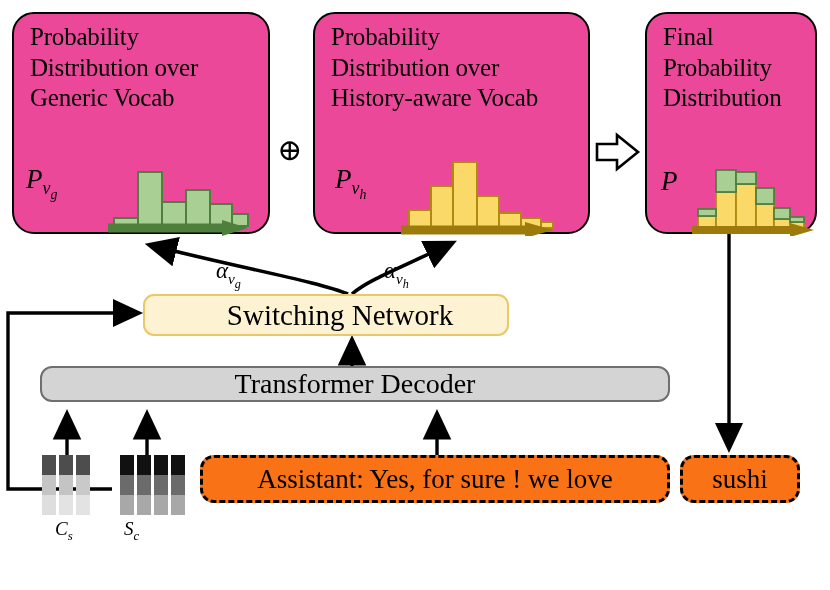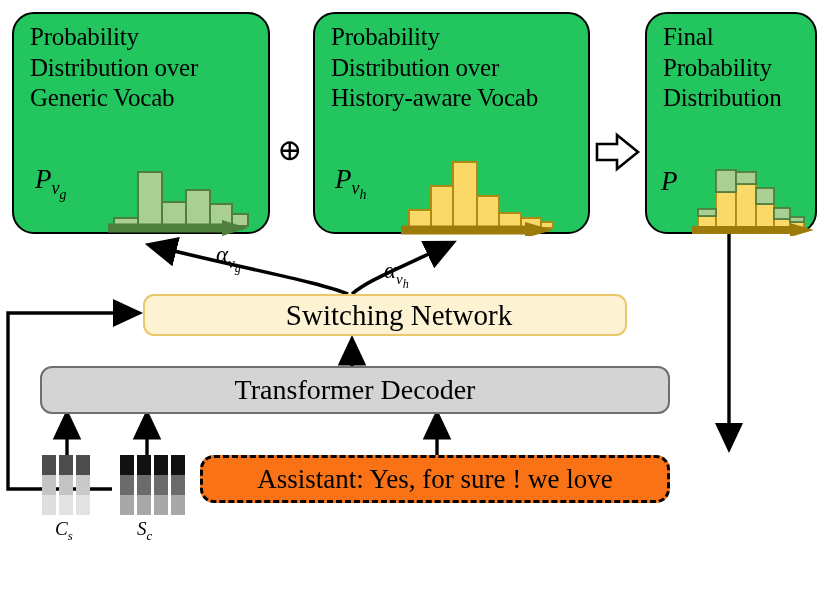--- a/index.html
+++ b/index.html
@@ -19,21 +19,21 @@
     position: absolute;
     left: 0;
     top: 0;
     width: 830px;
     height: 590px;
     pointer-events: none;
   }
   .box {
     position: absolute;
     box-sizing: border-box;
-    background: #22c55e;
+    background: #ec4899;
     border: 2.5px solid #000000;
     border-radius: 22px;
   }
   .box-title {
     position: absolute;
     left: 16px;
     top: 8px;
     font-size: 25px;
     line-height: 1.22;
     color: #000;
@@ -161,21 +161,21 @@
 
     <line x1="437" y1="455" x2="437" y2="414" stroke="#000" stroke-width="3.4" marker-end="url(#aheadbig)"></line>
 
     <path d="M 112,489 L 8,489 L 8,313 L 138,313" fill="none" stroke="#000" stroke-width="3.4" marker-end="url(#aheadbig)"></path>
   </svg>
 
   <div class="box" style="left:12px; top:12px; width:258px; height:222px;">
     <div class="box-title">Probability
 Distribution over
 Generic Vocab</div>
-    <div class="plabel" style="left:21px; top:150px;">
+    <div class="plabel" style="left:12px; top:150px;">
       <span>P</span><sub><span>v</span><sub><span>g</span></sub></sub>
     </div>
     <svg class="hist" style="left:90px; top:146px;" width="150" height="76" viewBox="0 0 150 76">
       <g stroke="#4f7f3d" stroke-width="2" fill="#a9cf94">
         <rect x="10" y="58" width="24" height="8"></rect>
         <rect x="34" y="12" width="24" height="54"></rect>
         <rect x="58" y="42" width="24" height="24"></rect>
         <rect x="82" y="30" width="24" height="36"></rect>
         <rect x="106" y="44" width="22" height="22"></rect>
         <rect x="128" y="54" width="16" height="12"></rect>
@@ -243,32 +243,32 @@
         <rect x="84" y="46" width="16" height="11"></rect>
         <rect x="100" y="55" width="14" height="5"></rect>
       </g>
       <g>
         <line x1="2" y1="68" x2="106" y2="68" stroke="#9c7a0c" stroke-width="8"></line>
         <path d="M100,61 L124,68 L100,75 z" fill="#9c7a0c"></path>
       </g>
     </svg>
   </div>
 
-  <div class="alpha" style="left:216px; top:242px;">
+  <div class="alpha" style="left:216px; top:258px;">
     <span>α</span><sub><span>v</span><sub><span>g</span></sub></sub>
   </div>
   <div class="alpha" style="left:384px; top:258px;">
     <span>α</span><sub><span>v</span><sub><span>h</span></sub></sub>
   </div>
 
-  <div class="switching" style="left:143px; top:294px; width:484px; height:42px;padding-left:28px;">
+  <div class="switching" style="left:143px; top:294px; width:366px; height:42px;padding-left:28px;">
     <span>Switching Network</span>
   </div>
 
-  <div class="decoder" style="left:40px; top:366px; width:630px; height:48px;">
+  <div class="decoder" style="left:40px; top:366px; width:630px; height:36px;">
     <span>Transformer Decoder</span>
   </div>
 
   <div class="emb-group" style="left:42px; top:455px;">
     <div class="emb-col">
       <div class="emb-cell" style="height:20px;background:#4d4d4d"></div>
       <div class="emb-cell" style="height:20px;background:#c4c4c4"></div>
       <div class="emb-cell" style="height:20px;background:#dedede"></div>
     </div>
     <div class="emb-col">
@@ -301,22 +301,25 @@
       <div class="emb-cell" style="height:20px;background:#111111"></div>
       <div class="emb-cell" style="height:20px;background:#6b6b6b"></div>
       <div class="emb-cell" style="height:20px;background:#a8a8a8"></div>
     </div>
     <div class="emb-col">
       <div class="emb-cell" style="height:20px;background:#111111"></div>
       <div class="emb-cell" style="height:20px;background:#6b6b6b"></div>
       <div class="emb-cell" style="height:20px;background:#a8a8a8"></div>
     </div>
   </div>
-  <div class="varlabel" style="left:137px; top:518px;font-style:italic;">
+  <div class="varlabel" style="left:124px; top:518px;font-style:italic;">
     <span>S</span><sub><span>c</span></sub>
   </div>
 
   <div class="dashbox" style="left:200px; top:455px; width:470px; height:48px;">
     <span>Assistant:  Yes, for sure ! we love</span>
   </div>
 
+  <div class="dashbox" style="left:680px; top:455px; width:120px; height:48px;">
+    <span>sushi</span>
+  </div>
 
 </div>
 
 </body></html>

